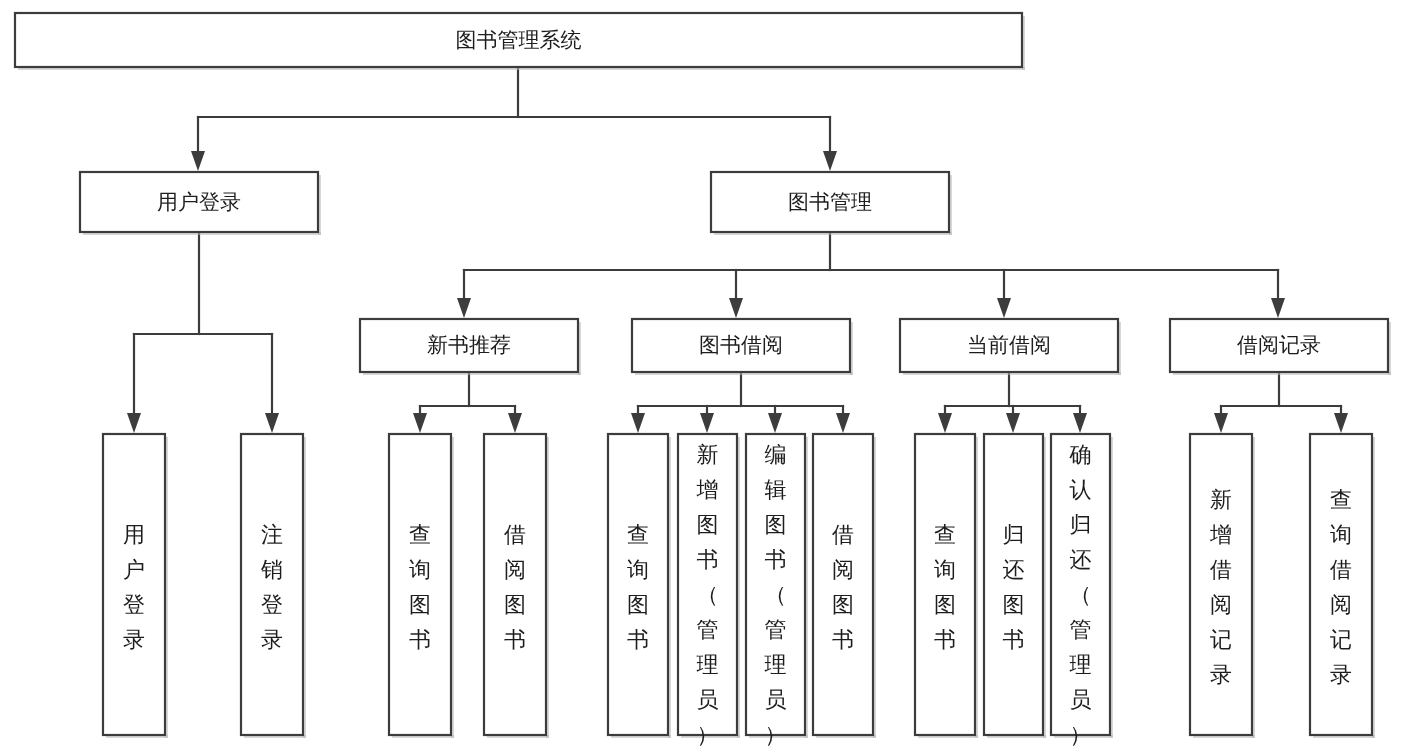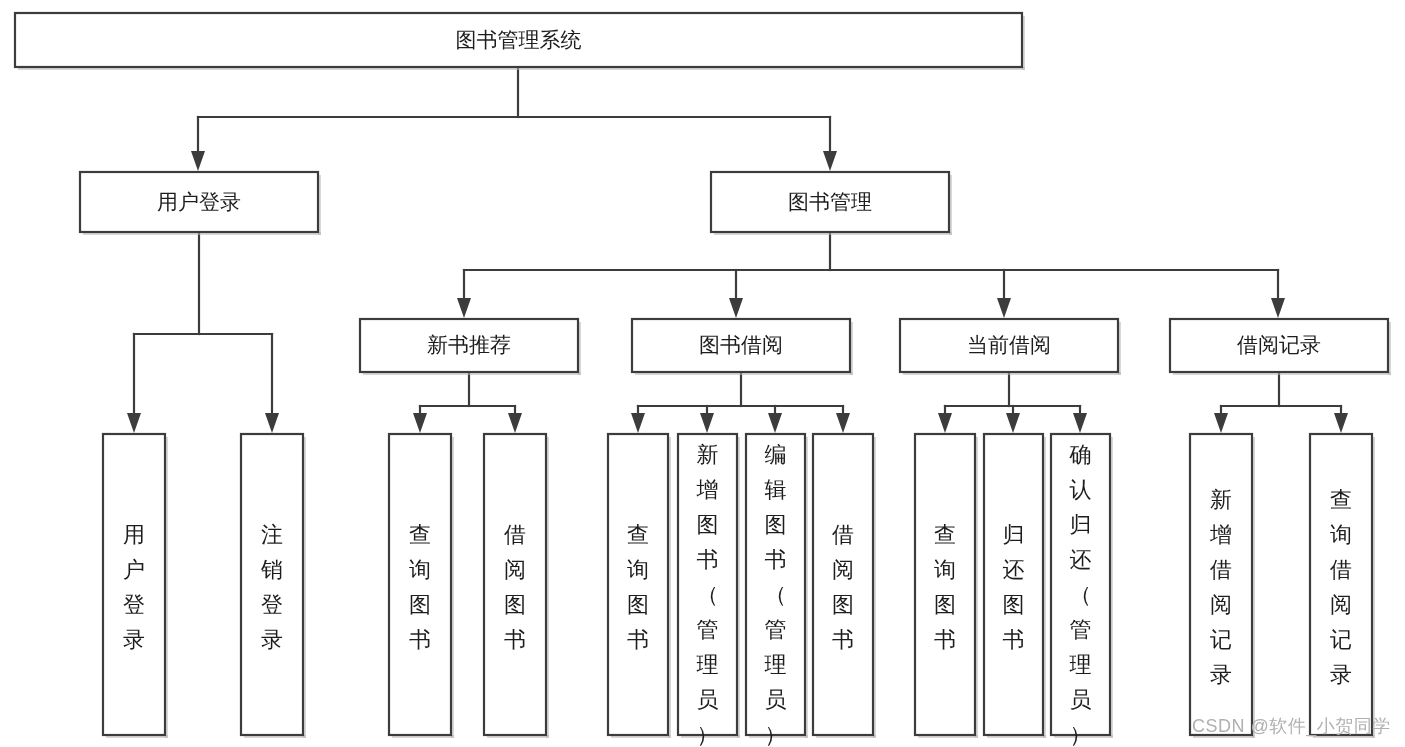--- a/index.html
+++ b/index.html
@@ -259,14 +259,13 @@
           <text class="node-label-v" x="1221" y="506.8"><tspan x="1221" dy="0">新</tspan><tspan x="1221" dy="35">增</tspan><tspan x="1221" dy="35">借</tspan><tspan x="1221" dy="35">阅</tspan><tspan x="1221" dy="35">记</tspan><tspan x="1221" dy="35">录</tspan></text>
         </g>
         <g>
           <rect class="node-shadow" x="1313" y="735" width="62" height="3"></rect>
           <rect class="node-shadow" x="1372" y="437" width="3" height="301"></rect>
           <rect class="node-box" x="1310" y="434" width="62" height="301"></rect>
           <text class="node-label-v" x="1341" y="506.8"><tspan x="1341" dy="0">查</tspan><tspan x="1341" dy="35">询</tspan><tspan x="1341" dy="35">借</tspan><tspan x="1341" dy="35">阅</tspan><tspan x="1341" dy="35">记</tspan><tspan x="1341" dy="35">录</tspan></text>
         </g>
       </g>
   </svg>
-  <div class="watermark-text">CSDN @软件_小贺同学</div>
 </div>
 
 </body></html>

